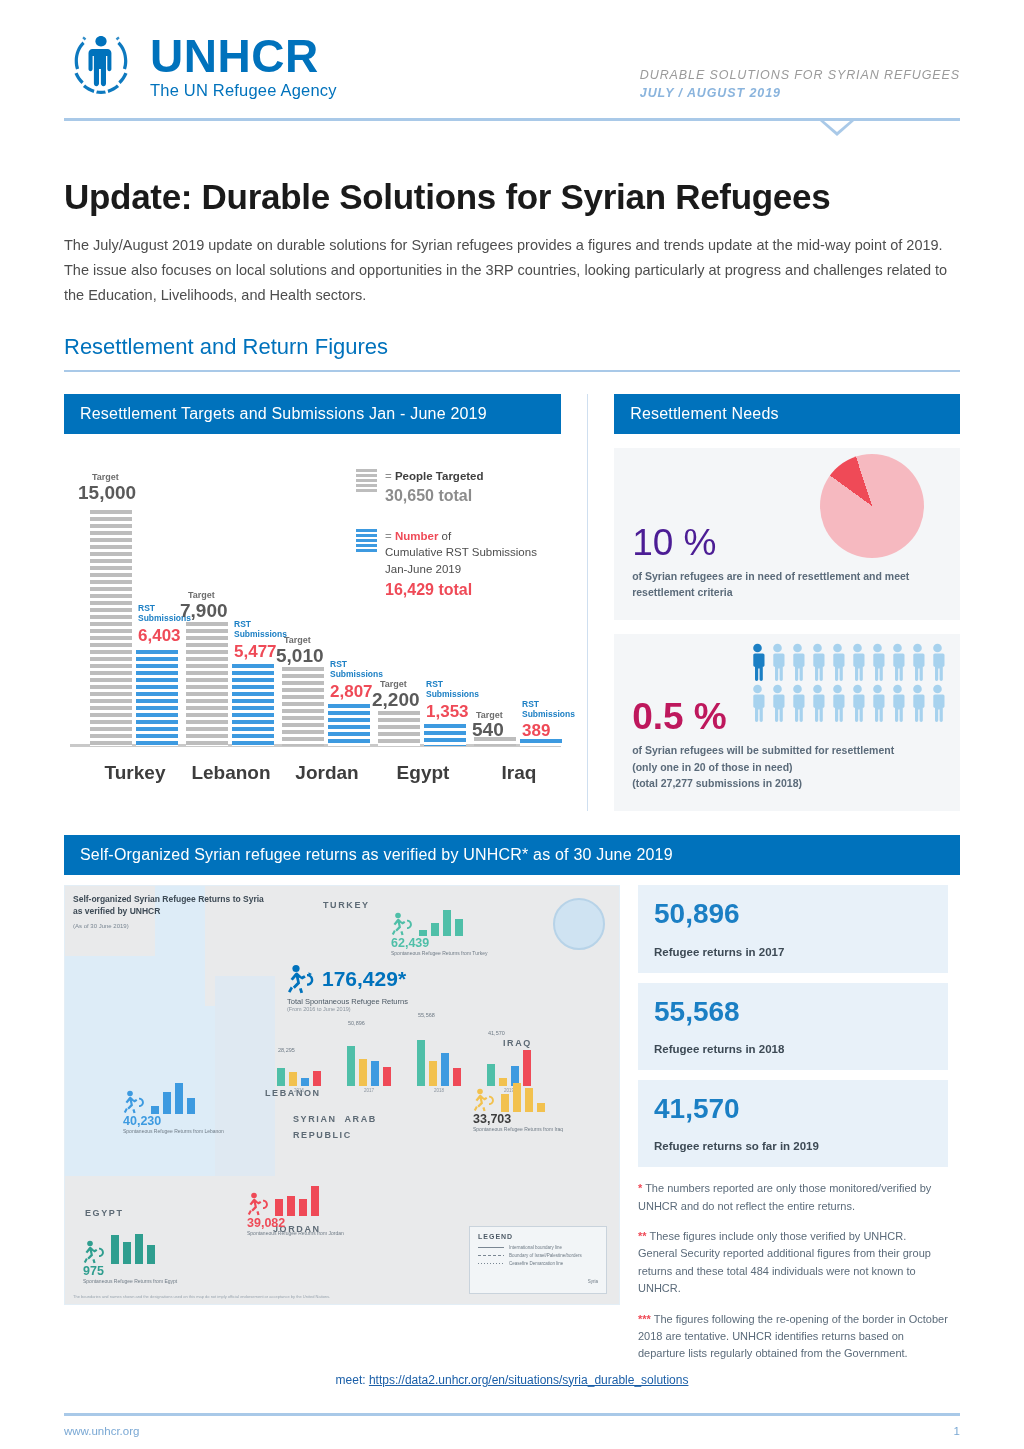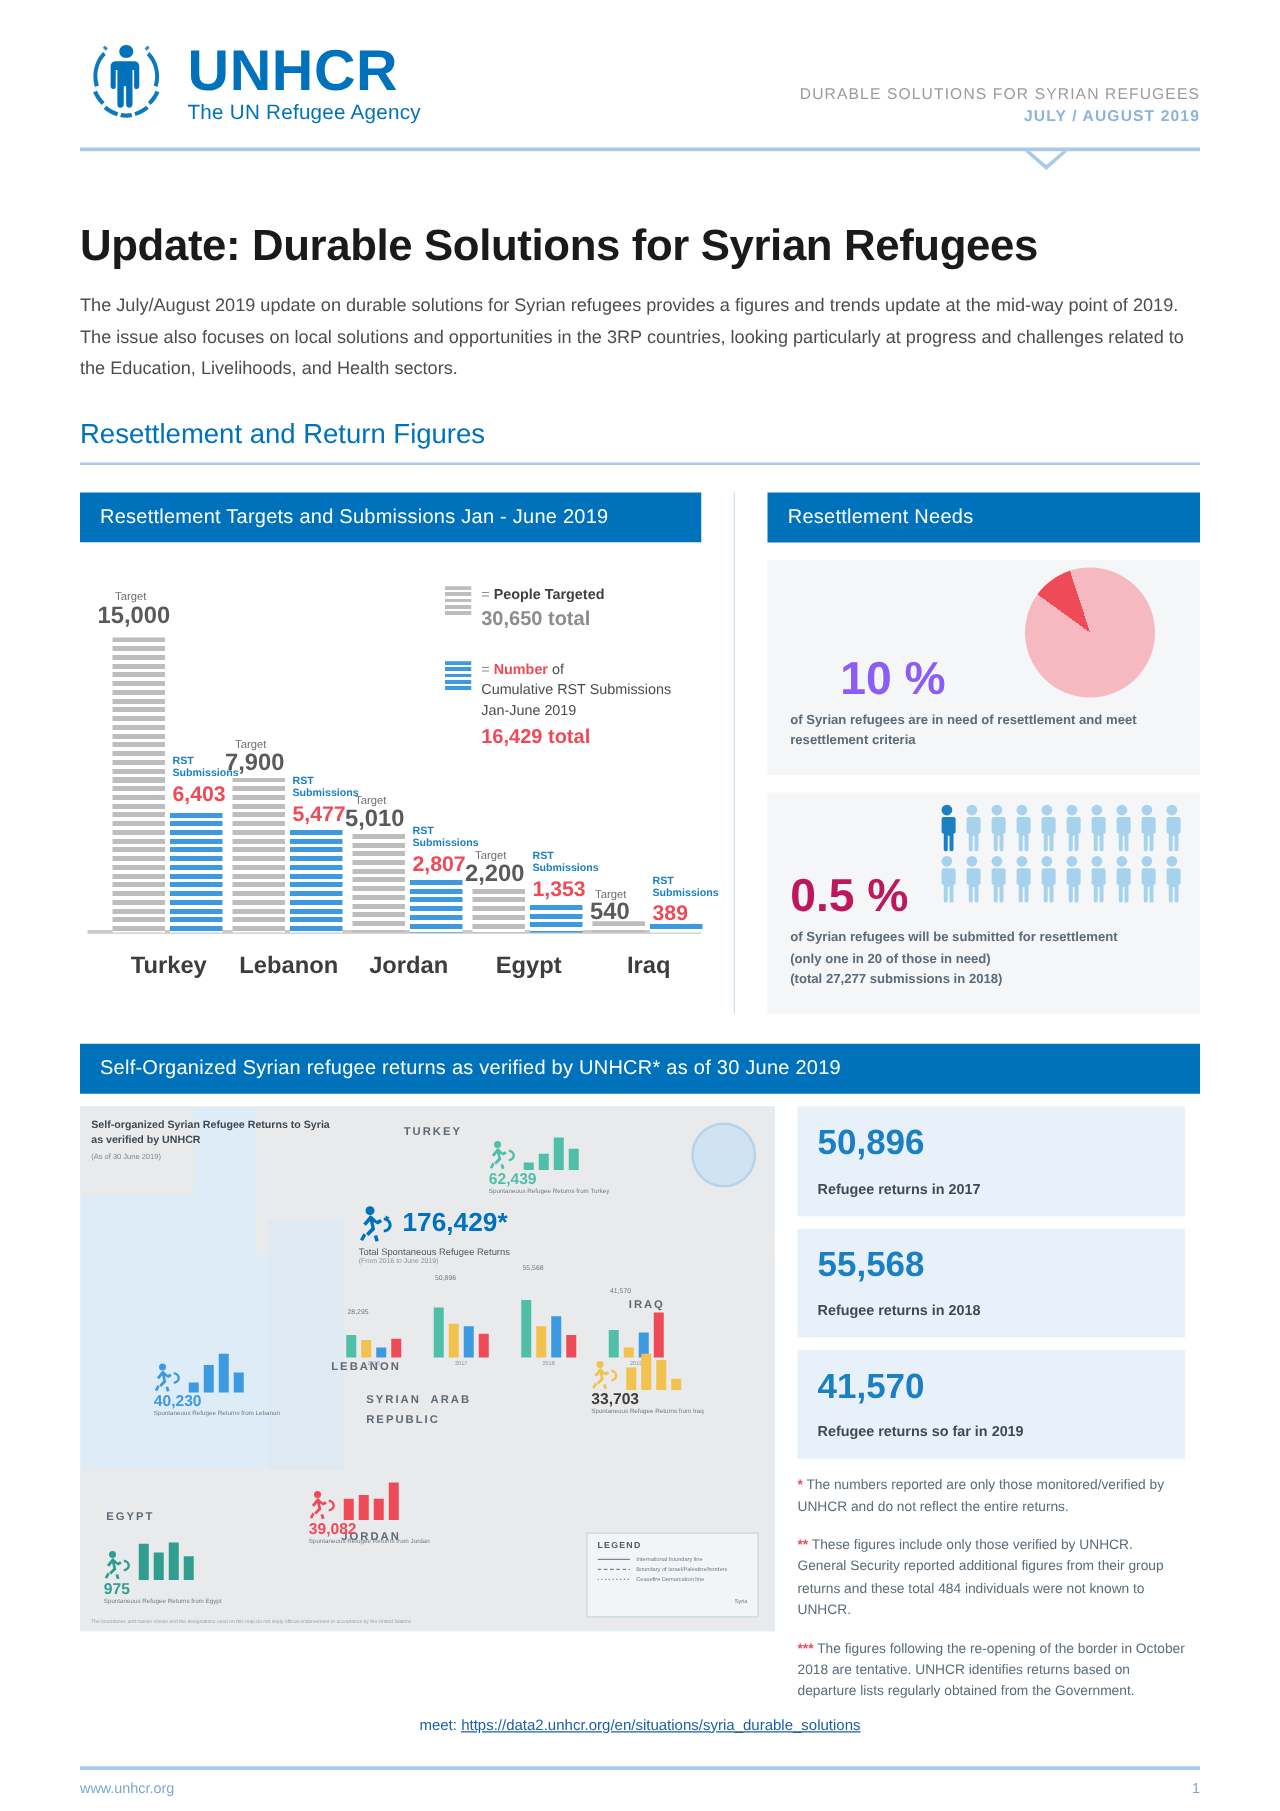--- a/index.html
+++ b/index.html
@@ -16,21 +16,21 @@
 
   .page { position: relative; width: 1024px; height: 1449px; padding: 0 64px; }
 
   
   .header { display: flex; align-items: flex-start; justify-content: space-between; padding-top: 28px; }
   .logo-block { display: flex; align-items: center; gap: 12px; }
   .logo-mark { width: 74px; height: 76px; flex: 0 0 auto; }
   .logo-text { line-height: 1; }
   .logo-word { font-size: 46px; font-weight: bold; color: #0072bc; letter-spacing: 0.5px; }
   .logo-sub { font-size: 16.5px; color: #0072bc; margin-top: 3px; letter-spacing: 0.2px; }
-  .header-right { text-align: right; padding-top: 40px; }
+  .header-right { text-align: left; padding-top: 40px; font-style: italic; }
   .header-line1 { font-size: 12.5px; color: #9a9a9a; letter-spacing: 0.9px; }
   .header-line2 { font-size: 12.5px; color: #8ab4dd; letter-spacing: 0.9px; margin-top: 4px; font-weight: bold; }
 
   .header-rule { position: relative; height: 3px; background: #a9c9e8; margin-top: 14px; }
   .header-notch { position: absolute; left: 756px; top: 3px; width: 0; height: 0;
                   border-left: 17px solid transparent; border-right: 17px solid transparent;
                   border-top: 15px solid #a9c9e8; }
   .header-notch-inner { position: absolute; left: 760px; top: 3px; width: 0; height: 0;
                   border-left: 13px solid transparent; border-right: 13px solid transparent;
                   border-top: 11px solid #ffffff; }
@@ -49,21 +49,21 @@
   .panel-body { background: #ffffff; padding-top: 10px; }
 
   
   .chart { position: relative; height: 340px; margin-top: 6px; }
   .axis-line { position: absolute; left: 6px; right: 0; bottom: 43px; height: 3px; background: #c9c9c9; }
   .bargroup { position: absolute; bottom: 44px; }
   .bar { position: absolute; bottom: 0; }
   .bar.target { background: repeating-linear-gradient(to bottom, #bdbdbd 0px, #bdbdbd 4px, #ffffff 4px, #ffffff 7px); width: 42px; }
   .bar.sub { background: repeating-linear-gradient(to bottom, #3d9ae0 0px, #3d9ae0 4px, #ffffff 4px, #ffffff 7px); width: 42px; }
   .lbl { position: absolute; white-space: nowrap; }
-  .lbl-target-word { font-size: 9px; color: #6d6d6d; font-weight: normal; }
+  .lbl-target-word { font-size: 9px; color: #6d6d6d; font-weight: bold; }
   .lbl-target-num { font-size: 19px; color: #5a5a5a; font-weight: bold; }
   .lbl-sub-word { font-size: 8.5px; color: #1b7fc4; font-weight: bold; line-height: 1.25; }
   .lbl-sub-num { font-size: 17px; color: #ef4a57; font-weight: bold; }
   .country { position: absolute; bottom: 6px; font-size: 19px; color: #3d3d3d; font-weight: bold; text-align: center; }
 
   .legend { position: absolute; left: 292px; top: 18px; width: 210px; }
   .legend-item { display: flex; gap: 8px; margin-bottom: 20px; }
   .legend-swatch { width: 21px; height: 24px; flex: 0 0 auto; margin-top: 1px; }
   .legend-swatch.grey { background: repeating-linear-gradient(to bottom, #bdbdbd 0px, #bdbdbd 3px, #ffffff 3px, #ffffff 5px); }
   .legend-swatch.blue { background: repeating-linear-gradient(to bottom, #3d9ae0 0px, #3d9ae0 3px, #ffffff 3px, #ffffff 5px); }
@@ -71,21 +71,21 @@
   .legend-txt .eq { color: #8c8c8c; }
   .legend-strong-grey { font-size: 16px; font-weight: bold; color: #8c8c8c; }
   .legend-red { color: #ef4a57; font-weight: bold; }
   .legend-red-big { font-size: 16px; font-weight: bold; color: #ef4a57; }
   .legend-name { font-weight: bold; color: #404040; }
 
   .panel-divider { width: 1px; background: #cfdff0; }
 
   
   .need-card { background: #f4f6f8; padding: 18px 18px 20px 18px; position: relative; margin-top: 14px; min-height: 148px; }
-  .need-pct-red { font-size: 37px; font-weight: bold; color: #8b5cf6; line-height: 1; margin-left: 40px; }
+  .need-pct-red { font-size: 37px; font-weight: normal; color: #4c1d95; line-height: 1; }
   .need-pct-blue { font-size: 37px; font-weight: bold; color: #be185d; line-height: 1; }
   .need-desc { font-size: 10.5px; line-height: 1.55; color: #5b6b7a; font-weight: bold; margin-top: 7px; }
   .pie { position: absolute; right: 36px; top: 6px; width: 104px; height: 104px; border-radius: 50%;
          background: conic-gradient(from -54deg, #ef4a57 0 36deg, #f6b9c0 36deg 360deg); }
   .people-grid { position: absolute; right: 12px; top: 8px; width: 200px; display: flex; flex-wrap: wrap; gap: 1px; }
   .person { width: 19px; height: 40px; }
 
   
   .map-panel { margin-top: 24px; }
   .map-row { display: flex; gap: 18px; margin-top: 10px; }

